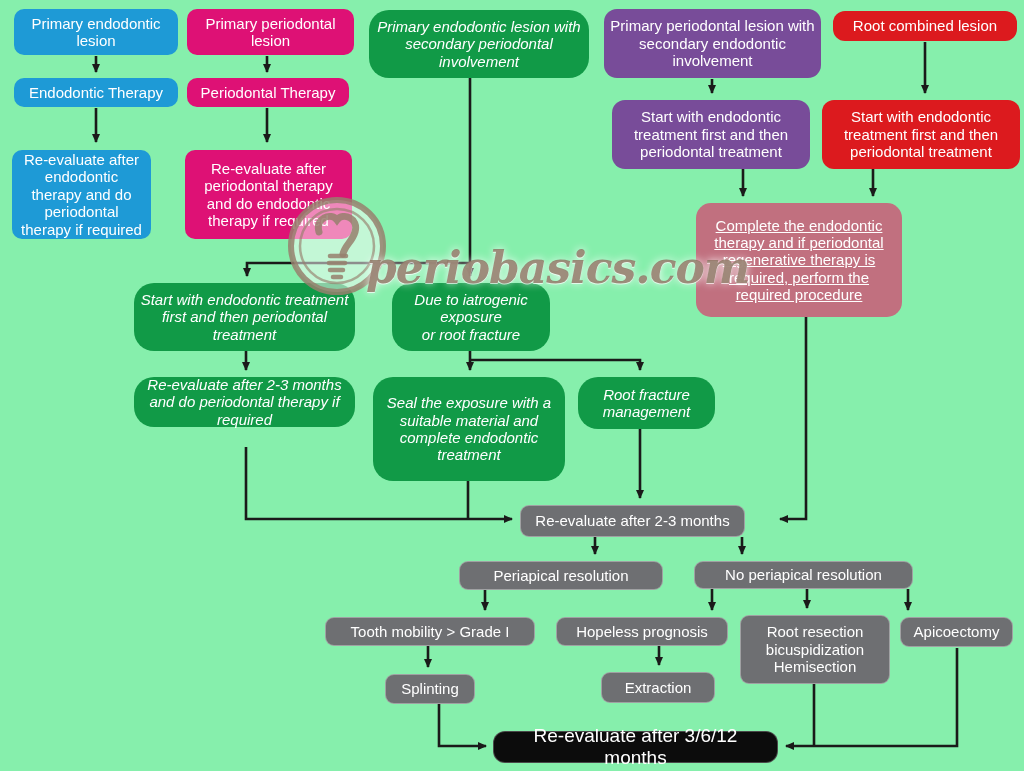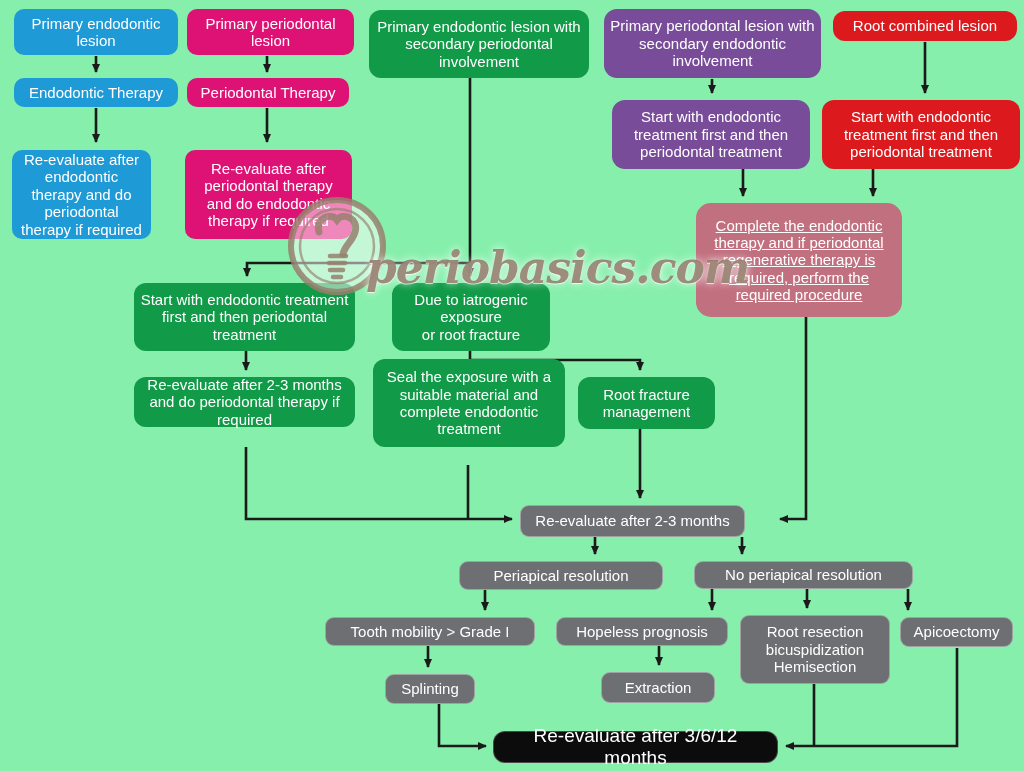--- a/index.html
+++ b/index.html
@@ -4,21 +4,21 @@
 <style>
   html,body{margin:0;padding:0;background:#ffffff;}
   #canvas{position:relative;width:1024px;height:771px;background:#86efac;overflow:hidden;
           font-family:"Liberation Sans",sans-serif;}
   #connectors{position:absolute;left:0;top:0;z-index:1;}
   .node{position:absolute;z-index:2;display:flex;align-items:center;justify-content:center;
         text-align:center;color:#ffffff;font-size:15px;line-height:1.16;border-radius:10px;
         padding:2px 6px;box-sizing:border-box;white-space:pre-line;}
   .c-blue  {background:var(--endodontic_blue,#1E9AD6);}
   .c-pink  {background:var(--periodontal_pink,#DE1175);}
-  .c-green {background:var(--endo_perio_green,#119A47);border-radius:12px;}
+  .c-green {background:var(--endo_perio_green,#119A47);border-radius:20px;font-style:italic;}
   .c-purple{background:var(--perio_endo_purple,#784C99);border-radius:13px;}
   .c-red   {background:var(--combined_red,#DC1A1E);border-radius:12px;}
   .c-rose  {background:var(--complete_rose,#C1707F);border-radius:15px;}
   .c-gray  {background:var(--step_gray,#6E6F72);border-radius:9px;border:1px solid rgba(255,255,255,.35);}
   .c-black {background:var(--final_black,#0C0C0C);border-radius:12px;font-size:19px;
             border:1px solid rgba(255,255,255,.25);}
   
   #watermark{position:absolute;left:0;top:0;z-index:3;pointer-events:none;}
   .wm-logo{position:absolute;left:283px;top:194px;}
   .wm-text{position:absolute;left:366px;top:214px;font-family:"DejaVu Serif",serif;
@@ -79,21 +79,21 @@
   <div class="node c-purple" style="left:604px;top:9px;width:217px;height:69px;">Primary periodontal lesion with secondary endodontic involvement</div>
   <div class="node c-purple" style="left:612px;top:100px;width:198px;height:69px;">Start with endodontic treatment first and then periodontal treatment</div>
   <div class="node c-red" style="left:833px;top:11px;width:184px;height:30px;">Root combined lesion</div>
   <div class="node c-red" style="left:822px;top:100px;width:198px;height:69px;">Start with endodontic treatment first and then periodontal treatment</div>
   <div class="node c-rose" style="left:696px;top:203px;width:206px;height:114px;text-decoration:underline;">Complete the endodontic therapy and if periodontal regenerative therapy is required, perform the required procedure</div>
   <div class="node c-green" style="left:134px;top:283px;width:221px;height:68px;">Start with endodontic treatment first and then periodontal treatment</div>
   <div class="node c-green" style="left:392px;top:283px;width:158px;height:68px;">Due to iatrogenic
 exposure
 or root fracture</div>
   <div class="node c-green" style="left:134px;top:377px;width:221px;height:50px;">Re-evaluate after 2-3 months and do periodontal therapy if required</div>
-  <div class="node c-green" style="left:373px;top:359px;width:192px;height:88px;">Seal the exposure with a suitable material and complete endodontic treatment</div>
+  <div class="node c-green" style="left:373px;top:377px;width:192px;height:104px;">Seal the exposure with a suitable material and complete endodontic treatment</div>
   <div class="node c-green" style="left:578px;top:377px;width:137px;height:52px;">Root fracture management</div>
   <div class="node c-gray" style="left:520px;top:505px;width:225px;height:32px;">Re-evaluate after 2-3 months</div>
   <div class="node c-gray" style="left:459px;top:561px;width:204px;height:29px;">Periapical resolution</div>
   <div class="node c-gray" style="left:694px;top:561px;width:219px;height:28px;">No periapical resolution</div>
   <div class="node c-gray" style="left:325px;top:617px;width:210px;height:29px;">Tooth mobility &gt; Grade I</div>
   <div class="node c-gray" style="left:556px;top:617px;width:172px;height:29px;">Hopeless prognosis</div>
   <div class="node c-gray" style="left:740px;top:615px;width:150px;height:69px;">Root resection
 bicuspidization
 Hemisection</div>
   <div class="node c-gray" style="left:900px;top:617px;width:113px;height:30px;">Apicoectomy</div>

